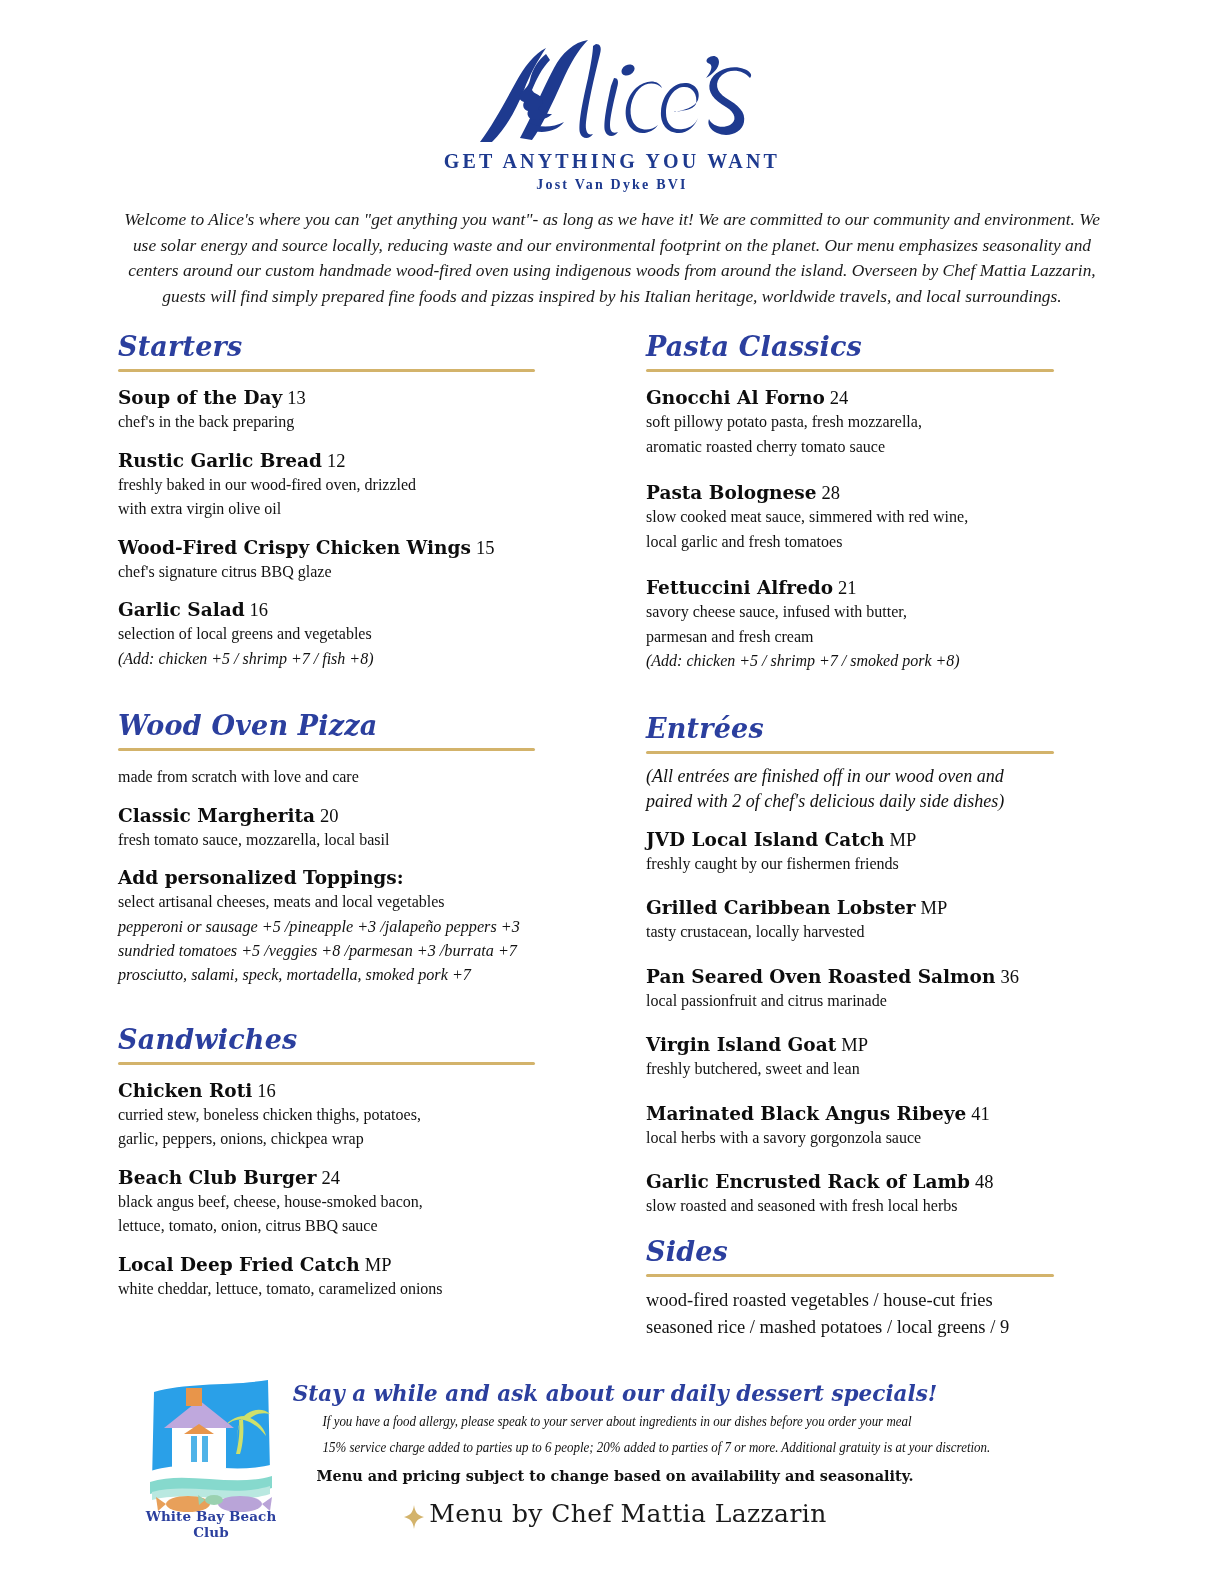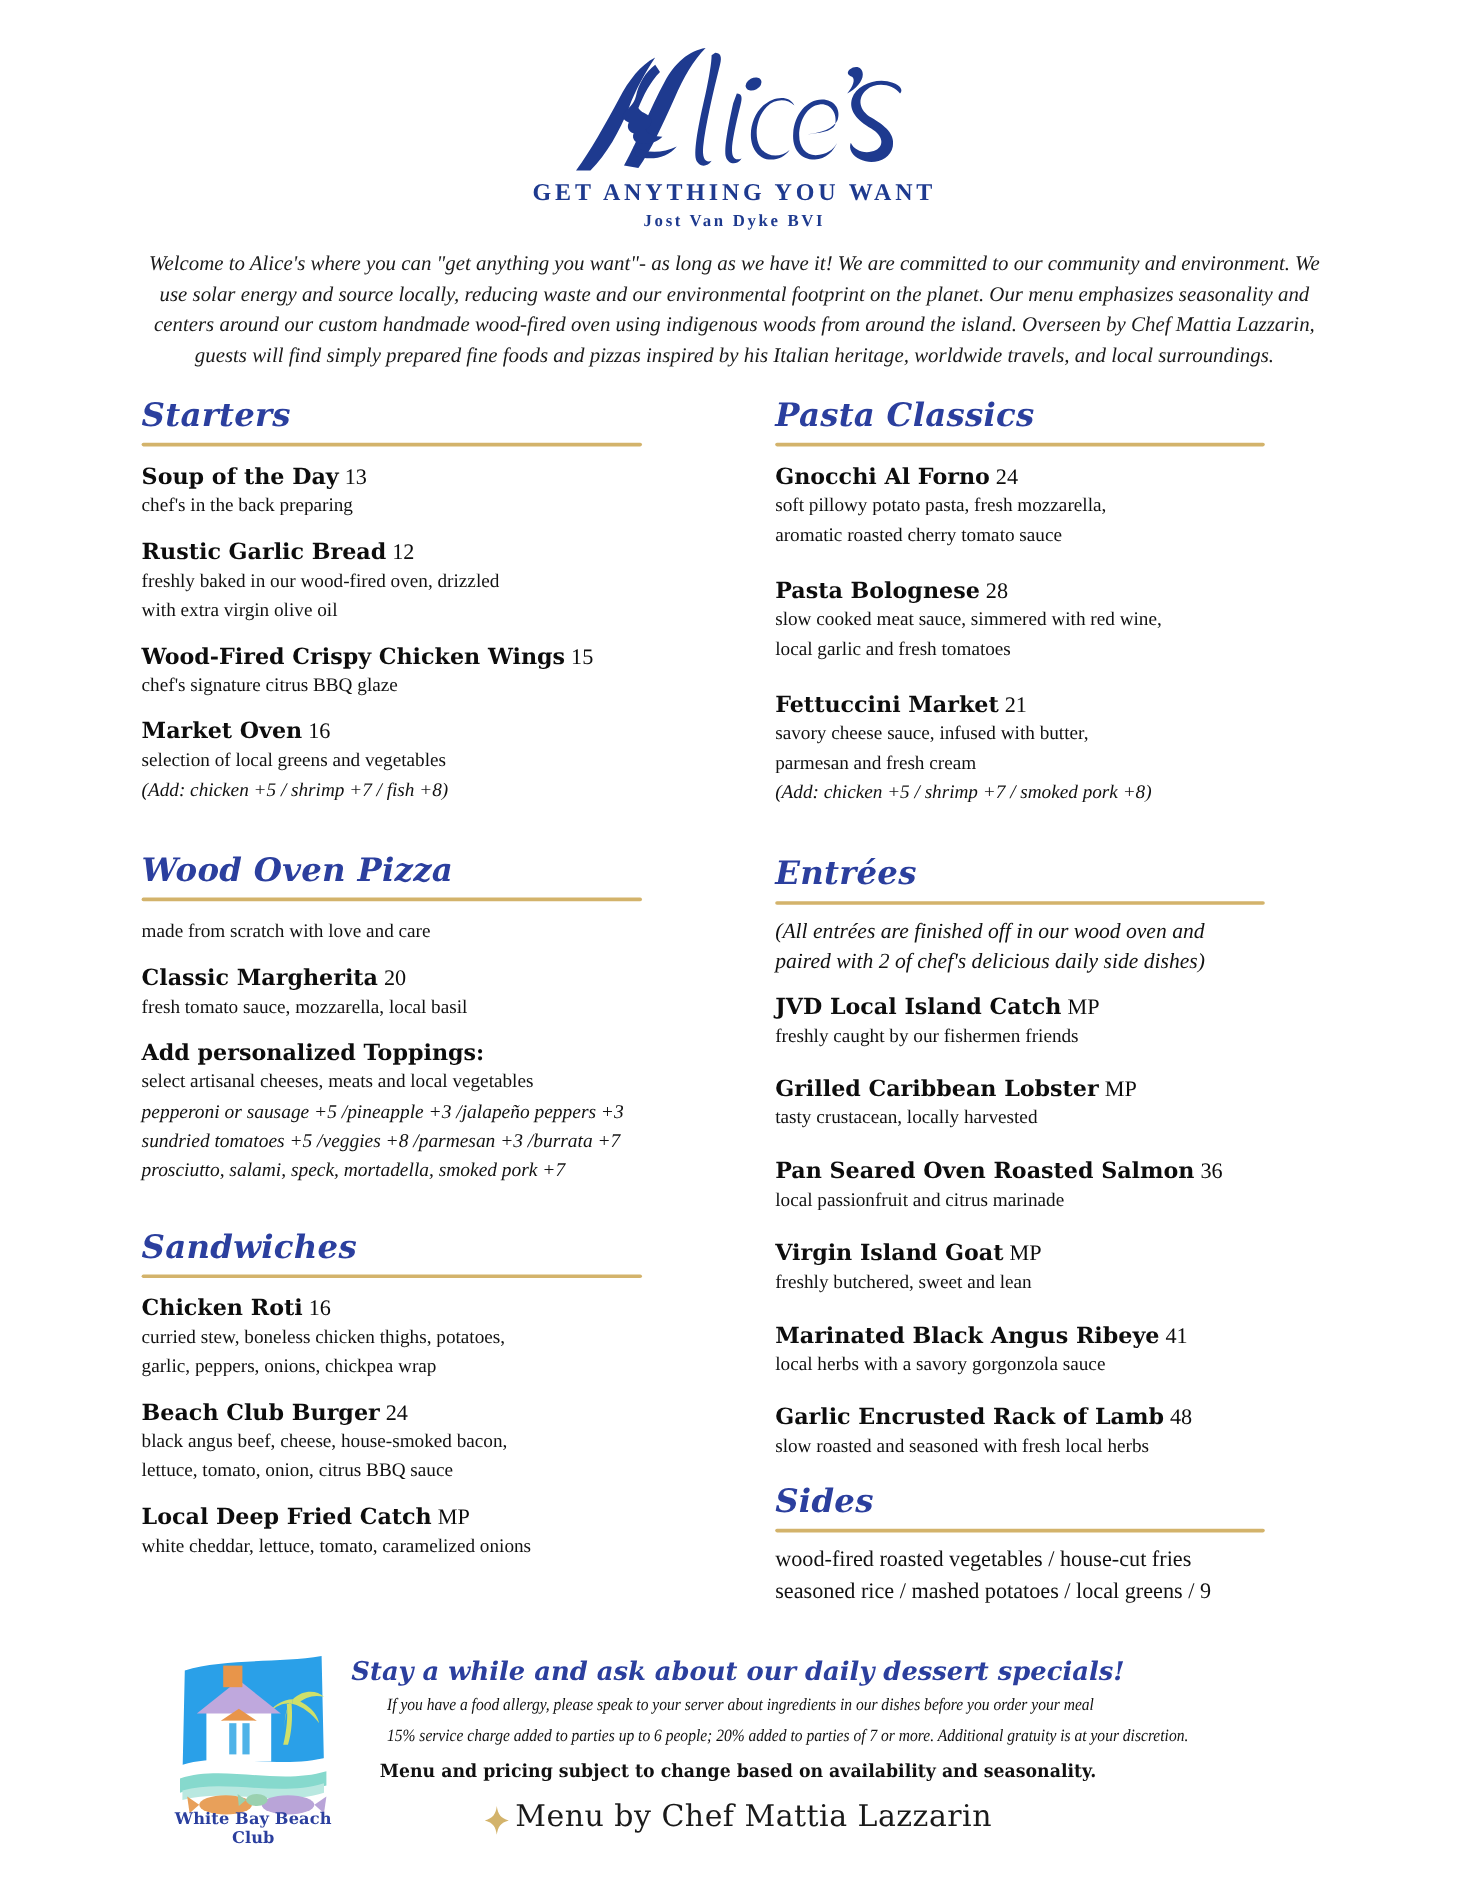--- a/index.html
+++ b/index.html
@@ -257,21 +257,21 @@
         <div class="desc">freshly baked in our wood-fired oven, drizzled</div>
         <div class="desc">with extra virgin olive oil</div>
       </div>
 
       <div class="item">
         <div class="item-head"><span>Wood-Fired Crispy Chicken Wings</span><span class="price">15</span></div>
         <div class="desc">chef's signature citrus BBQ glaze</div>
       </div>
 
       <div class="item">
-        <div class="item-head"><span>Market Oven</span><span class="price">16</span></div>
+        <div class="item-head"><span>Garlic Salad</span><span class="price">16</span></div>
         <div class="desc">selection of local greens and vegetables</div>
         <div class="desc note">(Add: chicken +5 / shrimp +7 / fish +8)</div>
       </div>
     </div>
 
     <div class="section" style="margin-top:38px">
       <h2 class="sec-title">Wood Oven Pizza</h2>
       <div class="rule"></div>
 
       <div class="item">
@@ -328,21 +328,21 @@
         <div class="desc">aromatic roasted cherry tomato sauce</div>
       </div>
 
       <div class="item" style="margin-top:22px">
         <div class="item-head"><span>Pasta Bolognese</span><span class="price">28</span></div>
         <div class="desc">slow cooked meat sauce, simmered with red wine,</div>
         <div class="desc">local garlic and fresh tomatoes</div>
       </div>
 
       <div class="item" style="margin-top:22px">
-        <div class="item-head"><span>Fettuccini Market</span><span class="price">21</span></div>
+        <div class="item-head"><span>Fettuccini Alfredo</span><span class="price">21</span></div>
         <div class="desc">savory cheese sauce, infused with butter,</div>
         <div class="desc">parmesan and fresh cream</div>
         <div class="desc note">(Add: chicken +5 / shrimp +7 / smoked pork +8)</div>
       </div>
     </div>
 
     <div class="section" style="margin-top:38px">
       <h2 class="sec-title">Entrées</h2>
       <div class="rule"></div>
       <div class="sec-note">(All entrées are finished off in our wood oven and paired with 2 of chef's delicious daily side dishes)</div>

